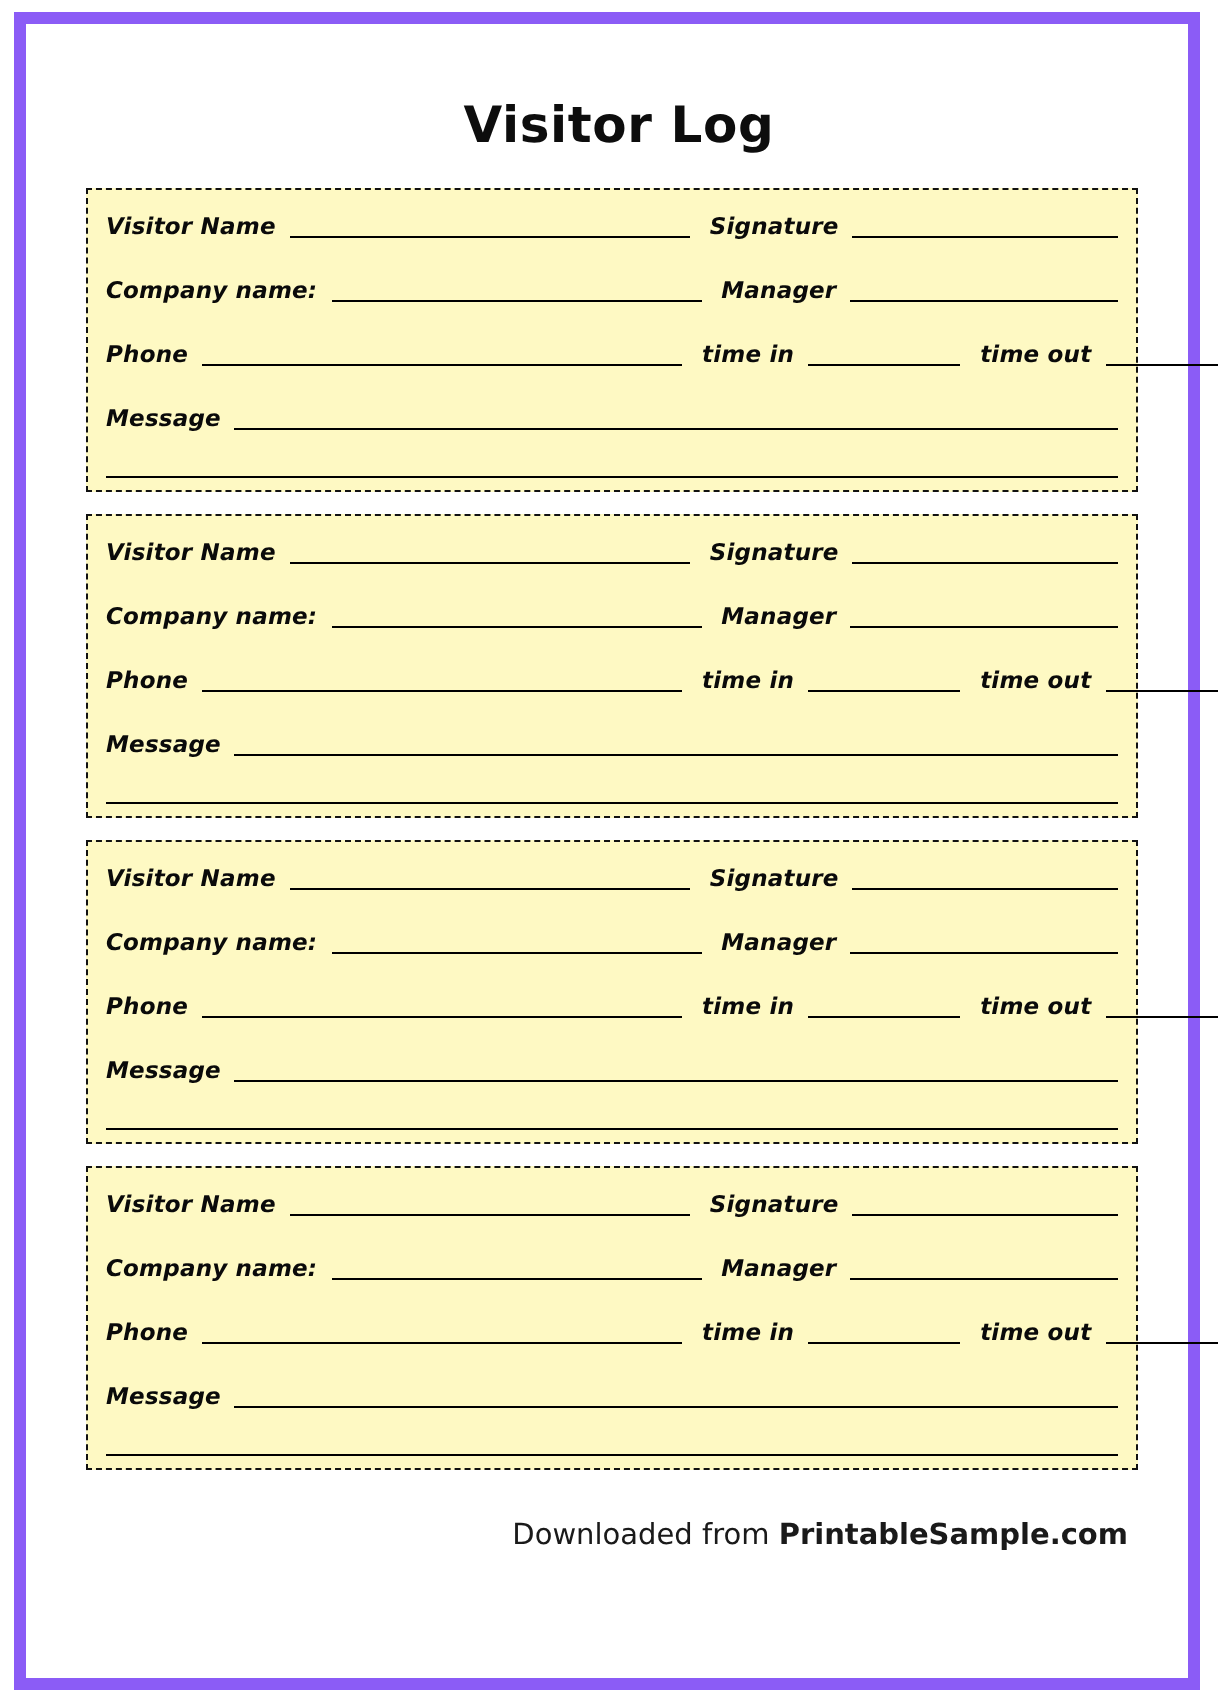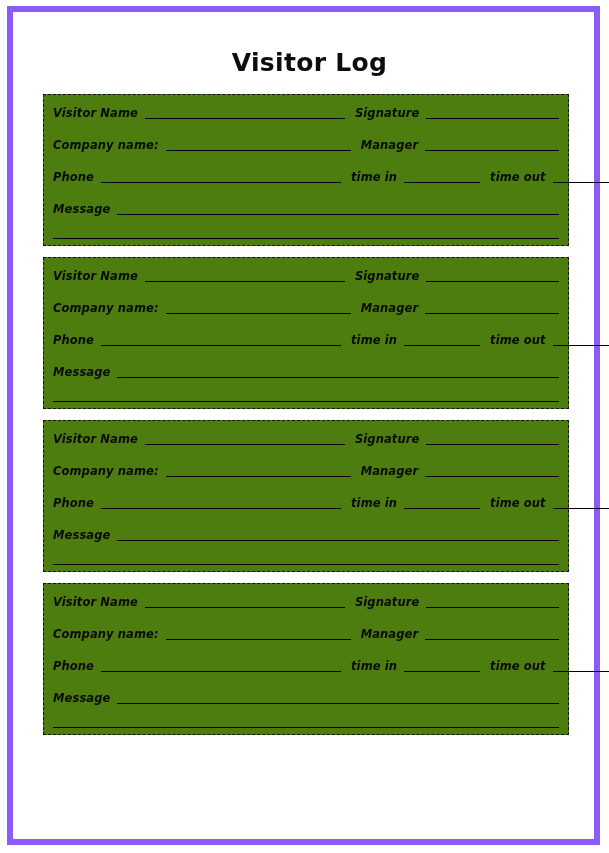--- a/index.html
+++ b/index.html
@@ -48,21 +48,21 @@
     width: 526px;
   }
 
   .visitor-block {
     position: relative;
     border: 1px dashed #111111;
     box-sizing: border-box;
     height: 152px;
     margin-bottom: 11px;
     padding: 0;
-    background: #4d7c0f;
+    background: #fef9c3;
   }
 
   .form-row {
     position: absolute;
     left: 9px;
     right: 9px;
     height: 18px;
     display: flex;
     align-items: flex-end;
   }
@@ -313,14 +313,15 @@
       </div>
 
       <div class="form-row row-5">
         <span class="rule rule-message2"></span>
       </div>
 
     </div>
 
   </div>
 
+  <div id="footer-credit"><span>Downloaded from </span><span class="brand">PrintableSample.com</span></div>
 
 </div>
 
 </body></html>

